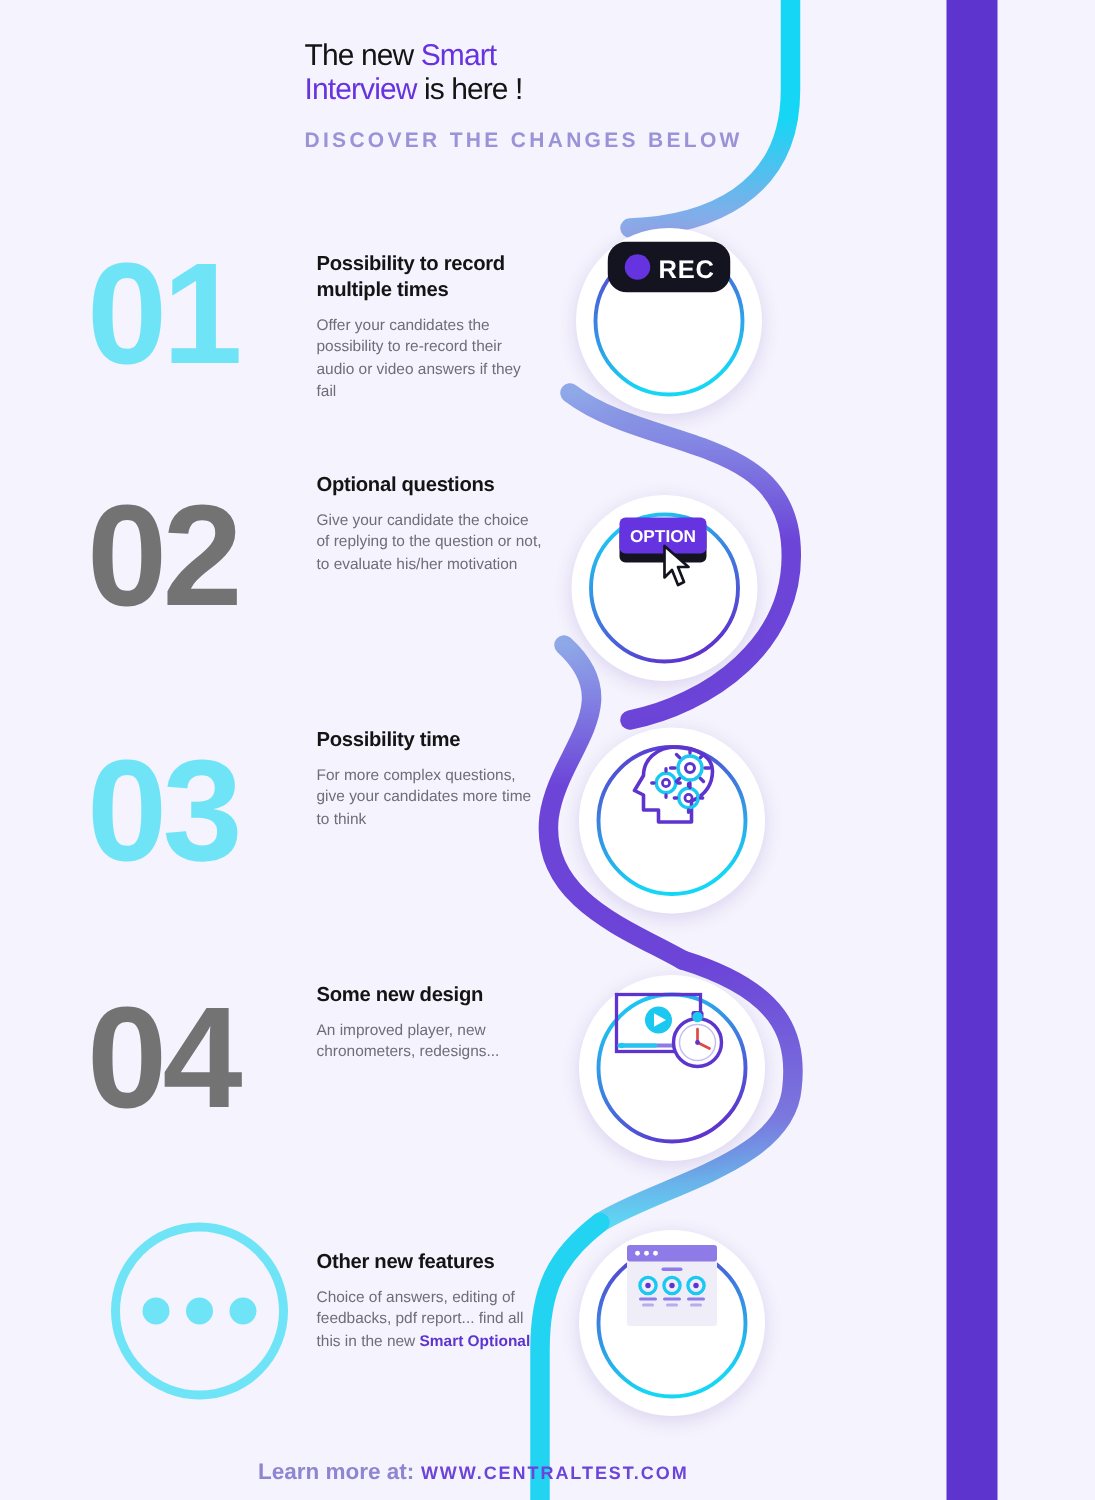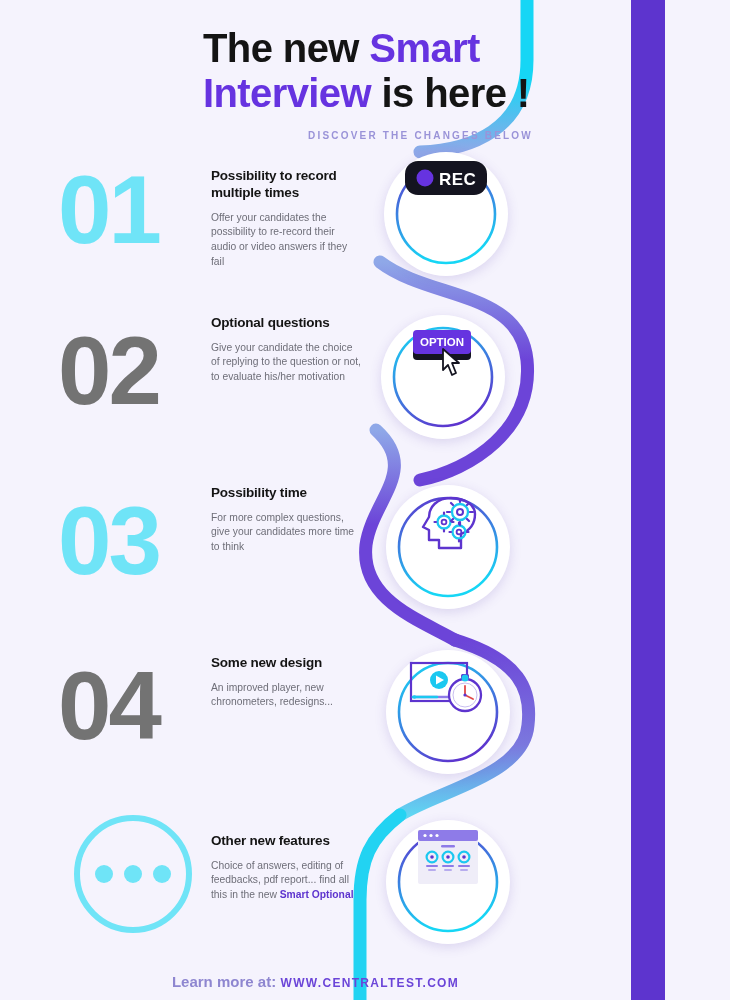--- a/index.html
+++ b/index.html
@@ -26,29 +26,28 @@
   
   .ribbon-layer {
     position: absolute; top: 0; left: 0;
     width: 730px; height: 1000px;
     pointer-events: none;
   }
 
   
   .header { position: absolute; top: 26px; left: 203px; width: 330px; }
   .title {
-    font-size: 40px; font-weight: bold; color: #141414;
+    font-size: 20px; font-weight: normal; color: #141414;
     line-height: 1.13; letter-spacing: -0.6px;
   }
   .title .hl { color: #6633E0; }
   .subtitle {
     margin-top: 14px;
-    font-size: 10px; font-weight: bold; letter-spacing: 2.2px;
+    font-size: 14px; font-weight: bold; letter-spacing: 2.2px;
     color: #9A93D8;
-    text-align: right;
   }
 
   
   .row { position: absolute; left: 0; width: 730px; }
   .num {
     position: absolute; left: 58px; top: 0;
     width: 148px; text-align: left;
     font-size: 96px; font-weight: bold; line-height: 1;
     letter-spacing: -3px;
   }
@@ -188,21 +187,21 @@
       </div>
     </div>
   </div>
 
   <div class="row" style="top:315px;">
     <div class="num purple" style="top:8px;">02</div>
     <div class="txt" style="top:0px;">
       <div class="row-title">Optional questions</div>
       <div class="row-body">Give your candidate the choice of replying to the question or not, to evaluate his/her motivation</div>
     </div>
-    <div class="circle-wrap" style="left:381px; top:0px;">
+    <div class="circle-wrap" style="left:381px; top:15px;">
       <div class="circle-outer"></div>
       <div class="circle-inner"></div>
       <svg class="ring-svg" viewBox="0 0 106 106">
         <circle cx="53" cy="53" r="49" fill="none" stroke="url(#gradRing2)" stroke-width="2.6"></circle>
       </svg>
       <div class="icon-holder">
         <svg width="76" height="62" viewBox="0 0 76 62">
           <rect x="8" y="12" width="58" height="24" rx="4" fill="#141420"></rect>
           <rect x="8" y="6" width="58" height="24" rx="4" fill="#6633E0"></rect>
           <text x="37" y="22" text-anchor="middle" font-family="Liberation Sans, sans-serif" font-size="11.5" font-weight="bold" fill="#FFFFFF">OPTION</text>

